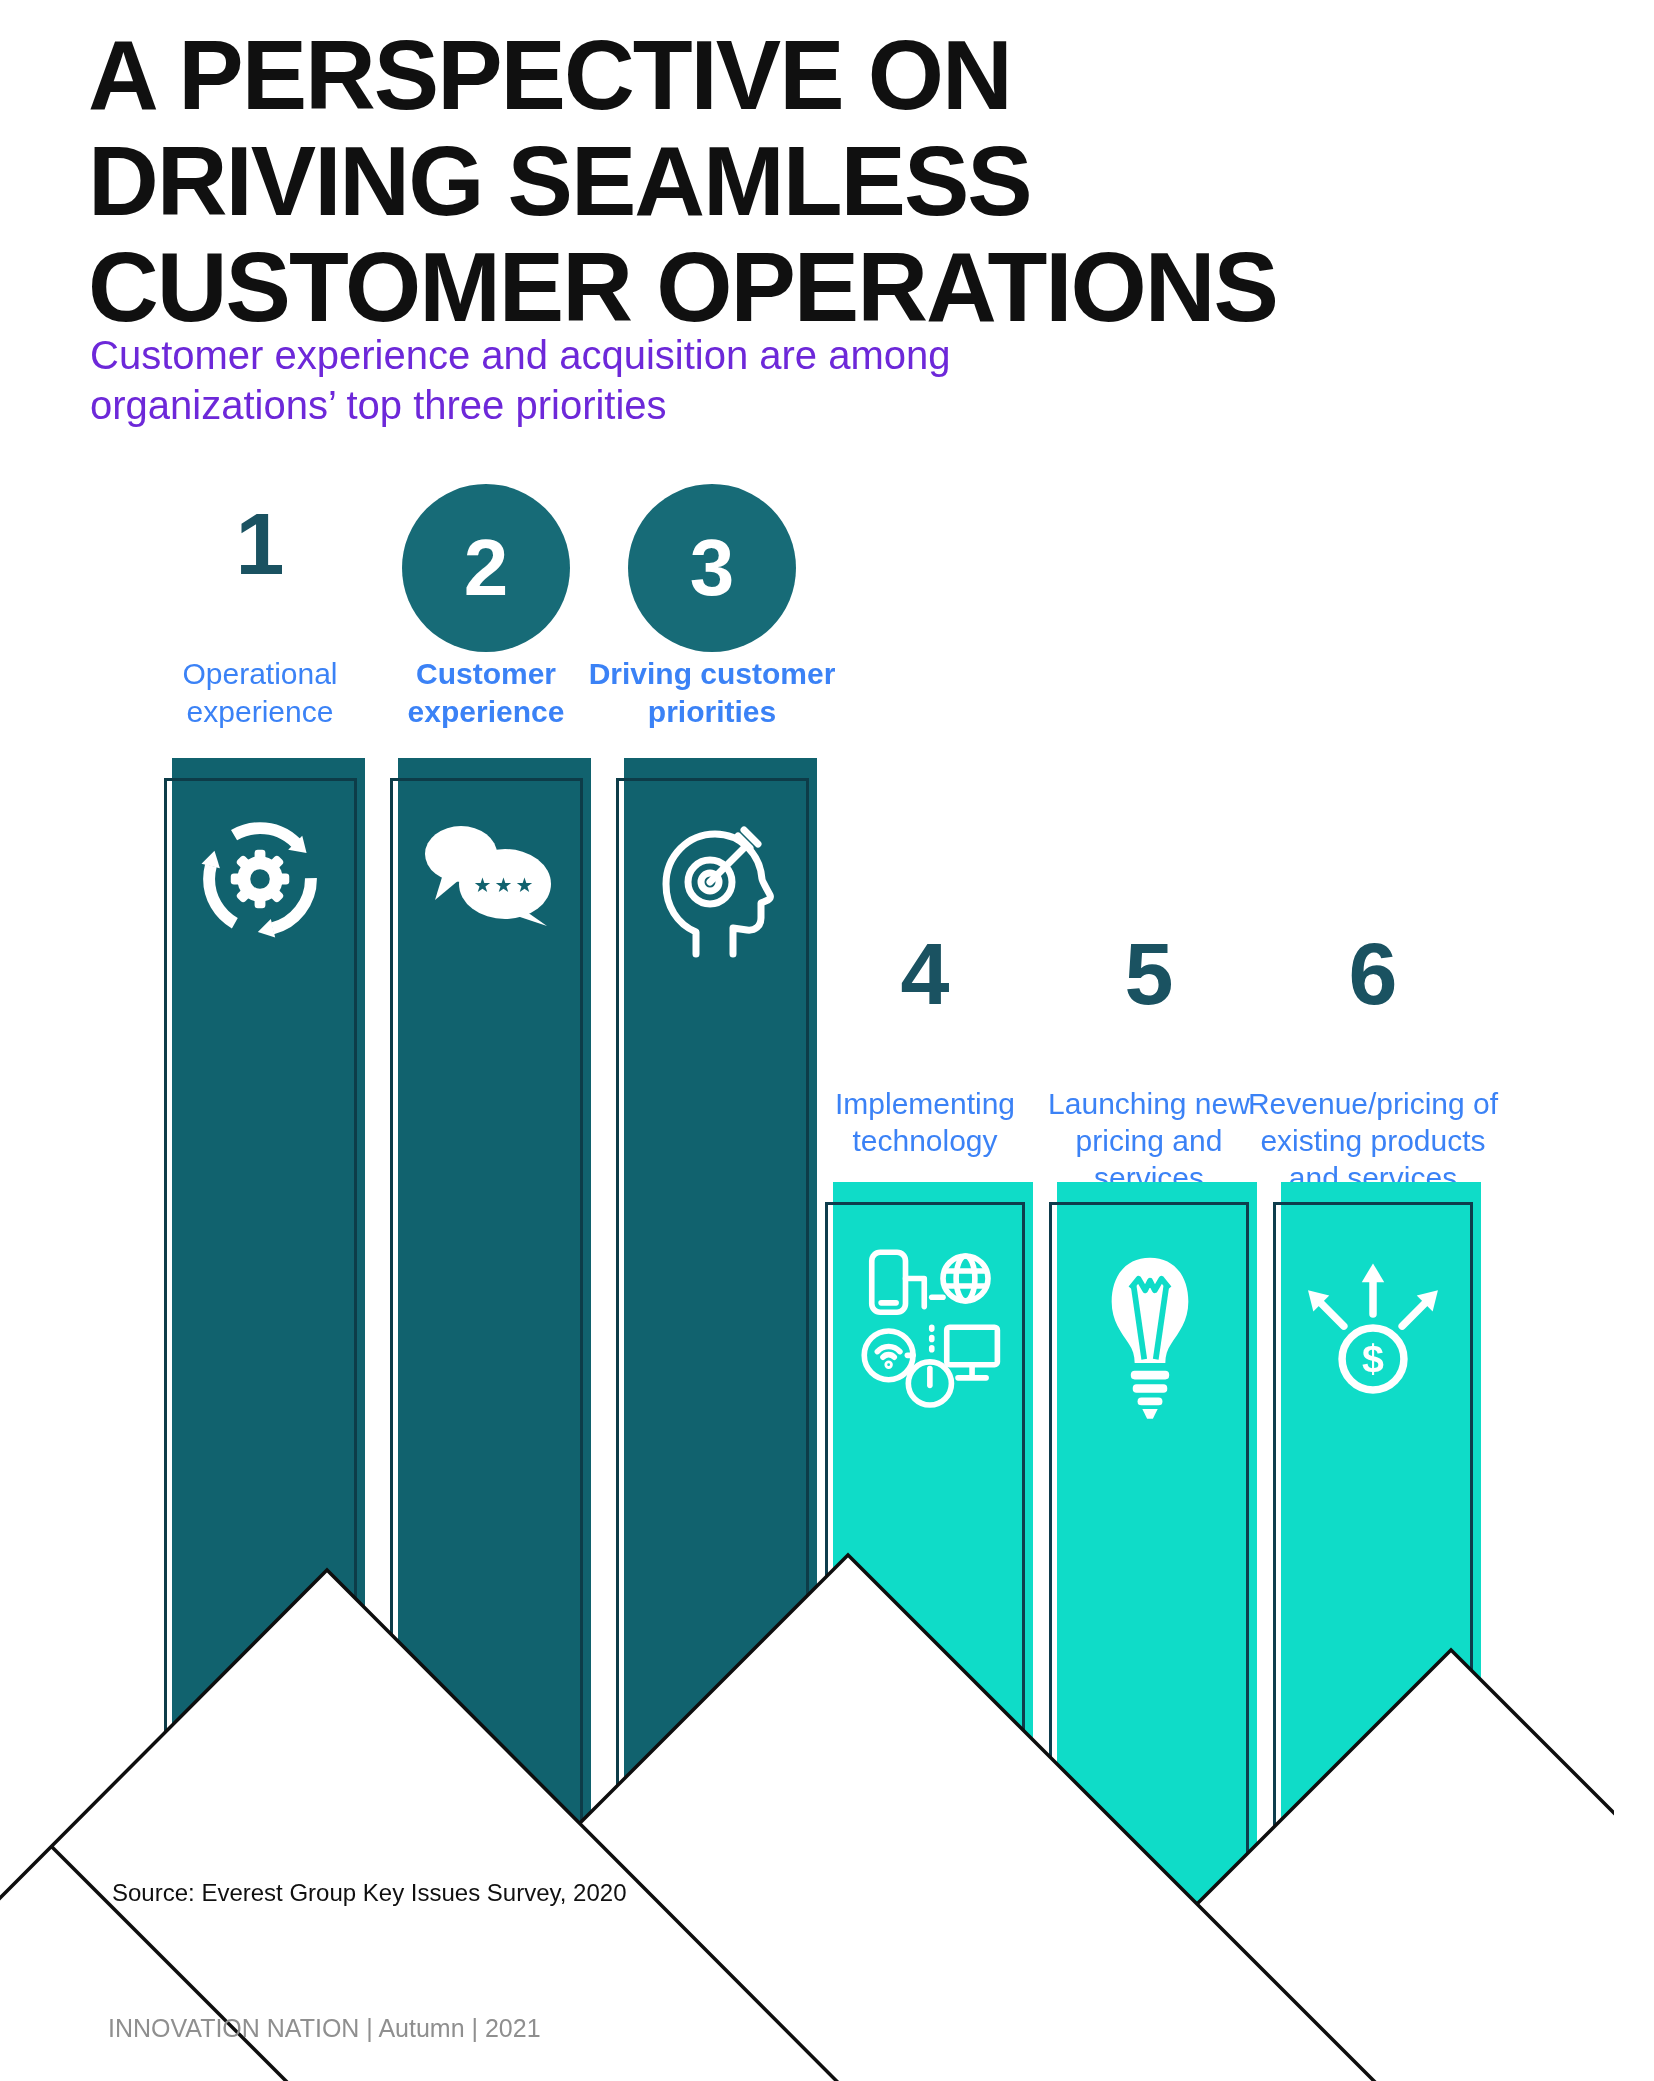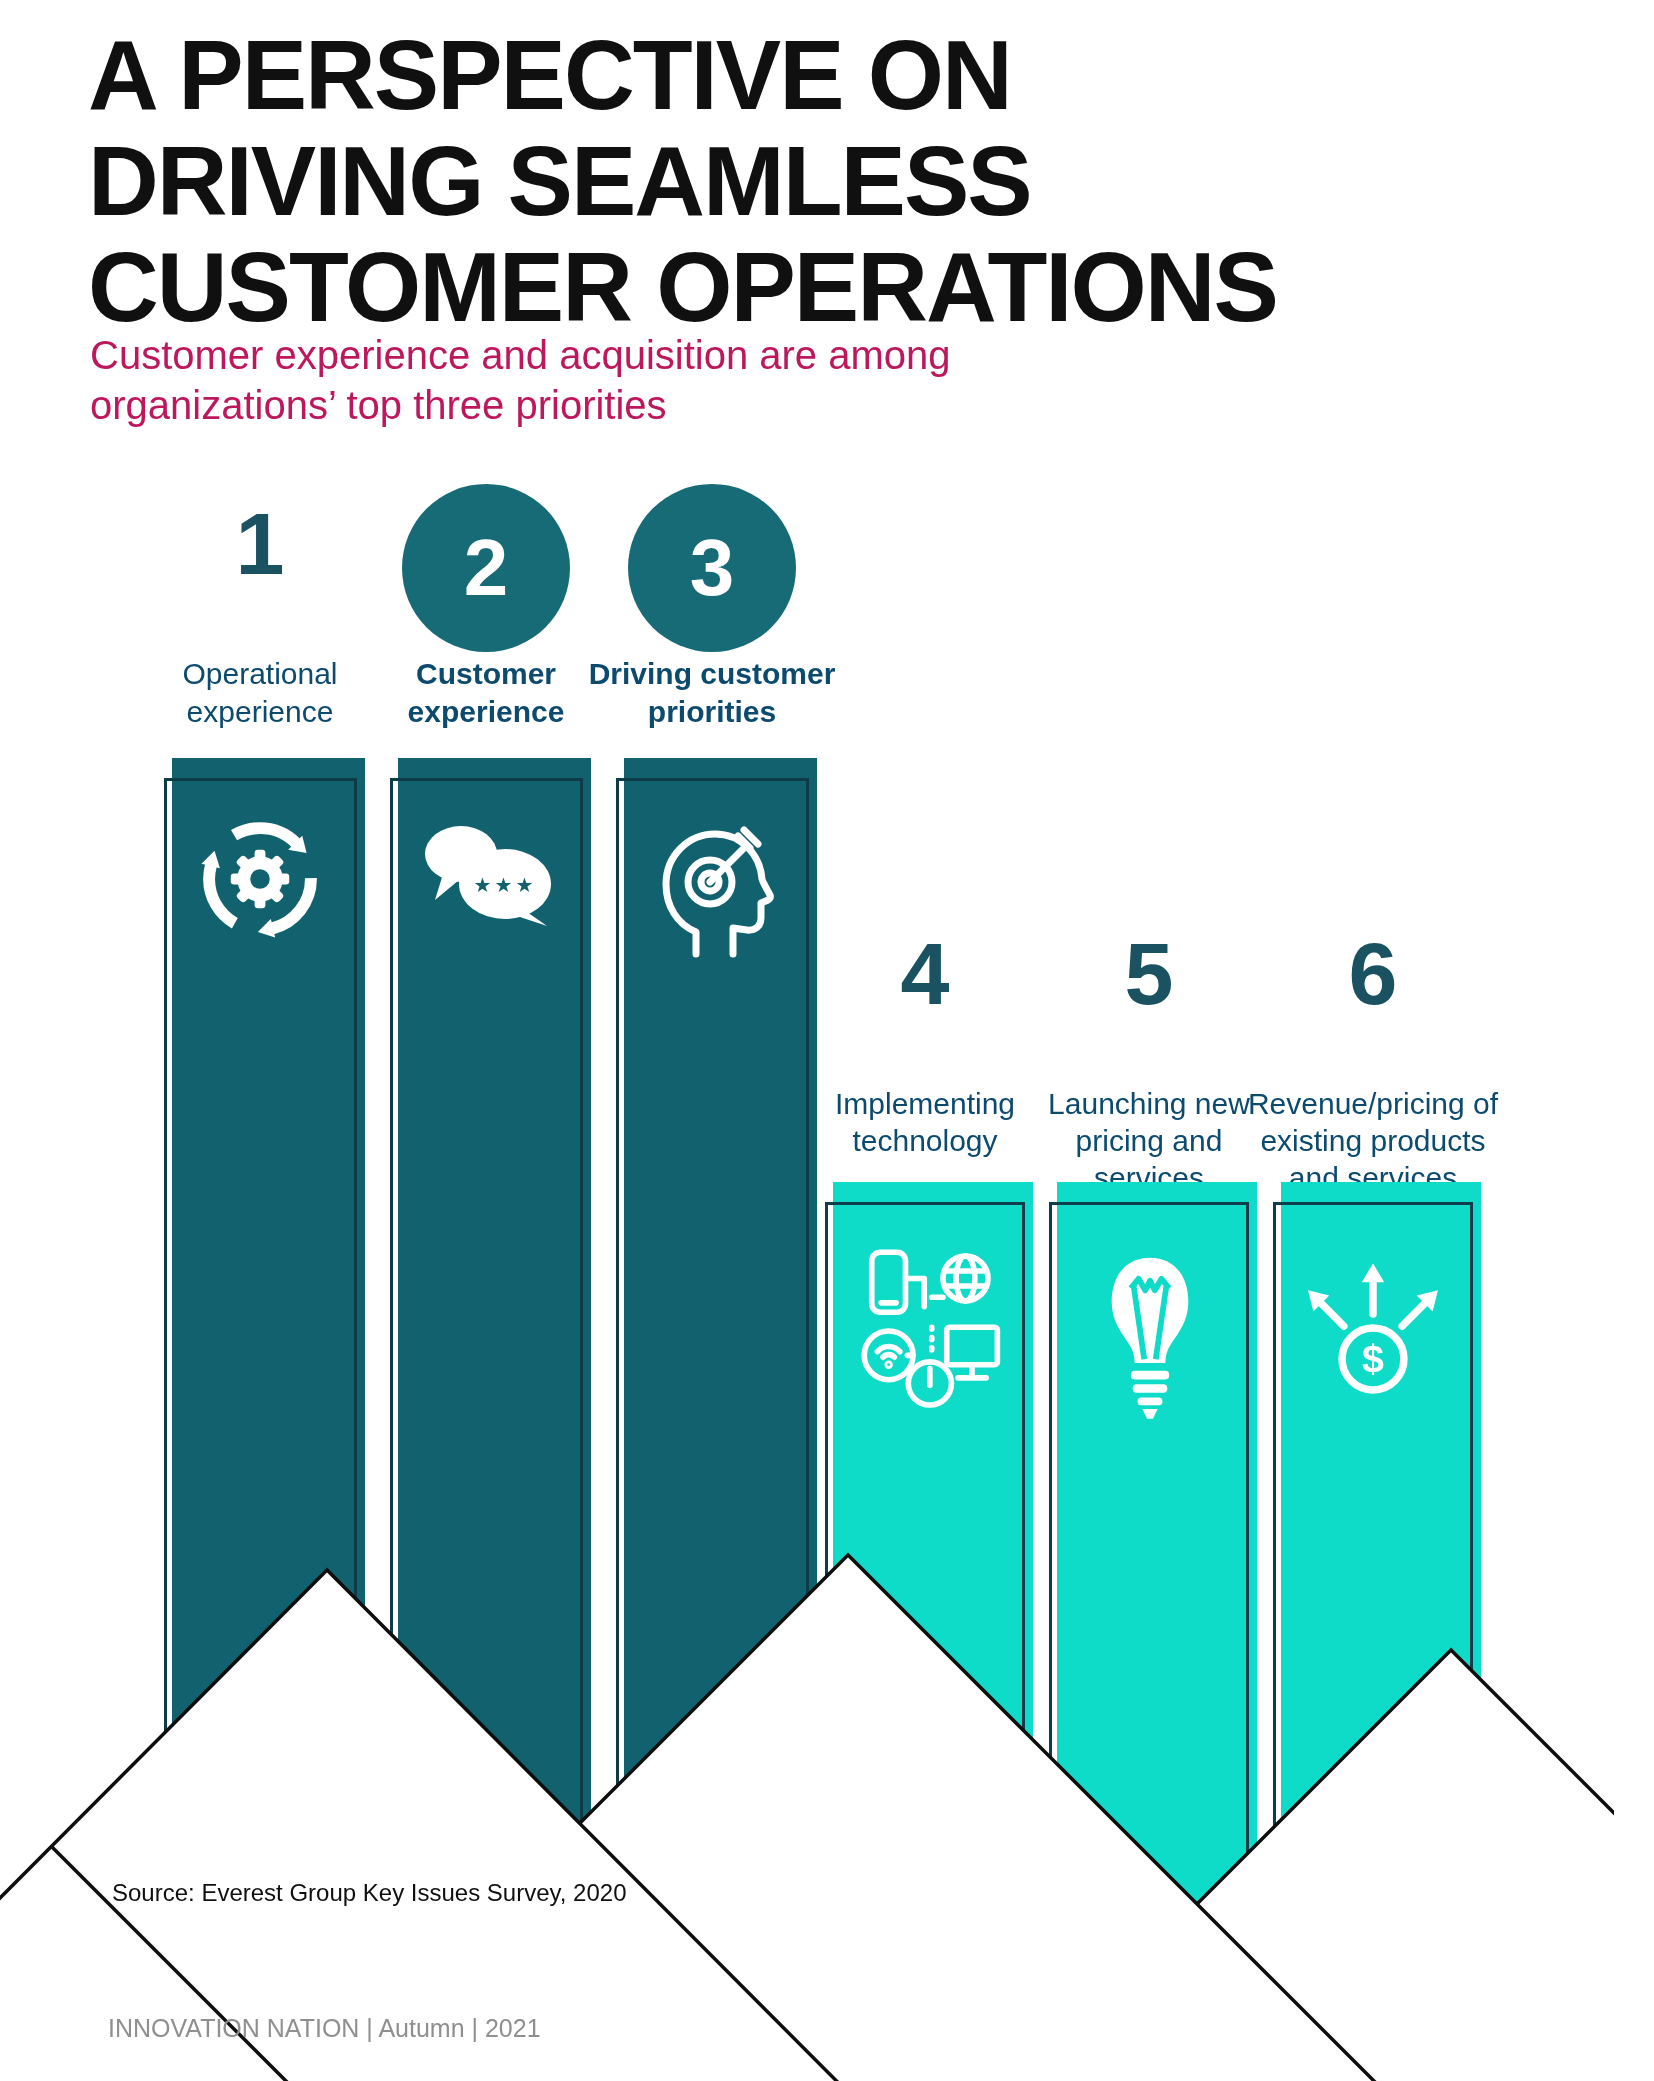--- a/index.html
+++ b/index.html
@@ -6,28 +6,28 @@
     --dark-teal:#11626e; --dark-stroke:#0d3c48; --numeral:#1a5261;
     --circle-fill:#176b77; --turquoise:#0fdcc8; --turquoise-stroke:#0e3d4d;
     --text-black:#101010; --footer-gray:#8f8f8f;
   }
   html,body{margin:0;padding:0;background:#fff;}
   .canvas{position:relative;width:1614px;height:2081px;background:#fff;overflow:hidden;
           font-family:"Liberation Sans",sans-serif;}
   .title{position:absolute;left:88px;top:22px;font-size:98px;line-height:106px;
          font-weight:700;color:var(--text-black);letter-spacing:-2px;}
   .subtitle{position:absolute;left:90px;top:330px;font-size:40px;line-height:50px;
-         font-weight:400;color:#be185d;}
+         font-weight:400;color:#6d28d9;}
   .bignum{position:absolute;width:200px;text-align:center;font-size:88px;font-weight:700;
          color:var(--numeral);line-height:1;}
   .numcircle{position:absolute;width:168px;height:168px;border-radius:50%;
          background:var(--circle-fill);text-align:center;}
   .numcircle span{display:block;line-height:168px;font-size:80px;font-weight:700;color:#fff;}
   .plabel{position:absolute;width:280px;text-align:center;font-size:30px;line-height:38px;
-         color:#0c4a6e;font-weight:400;}
+         color:#3b82f6;font-weight:400;}
   .plabel.bold{font-weight:700;}
   .plabel span{display:block;}
   .banner{position:absolute;}
   .banner .back{position:absolute;top:0;bottom:0;left:8px;right:0;}
   .banner .front{position:absolute;top:20px;bottom:30px;left:0;right:8px;
          border:3px solid transparent;background:transparent;}
   .banner.dark .back{background:var(--dark-teal);}
   .banner.dark .front{border-color:var(--dark-stroke);}
   .banner.light .back{background:var(--turquoise);}
   .banner.light .front{border-color:var(--turquoise-stroke);}

